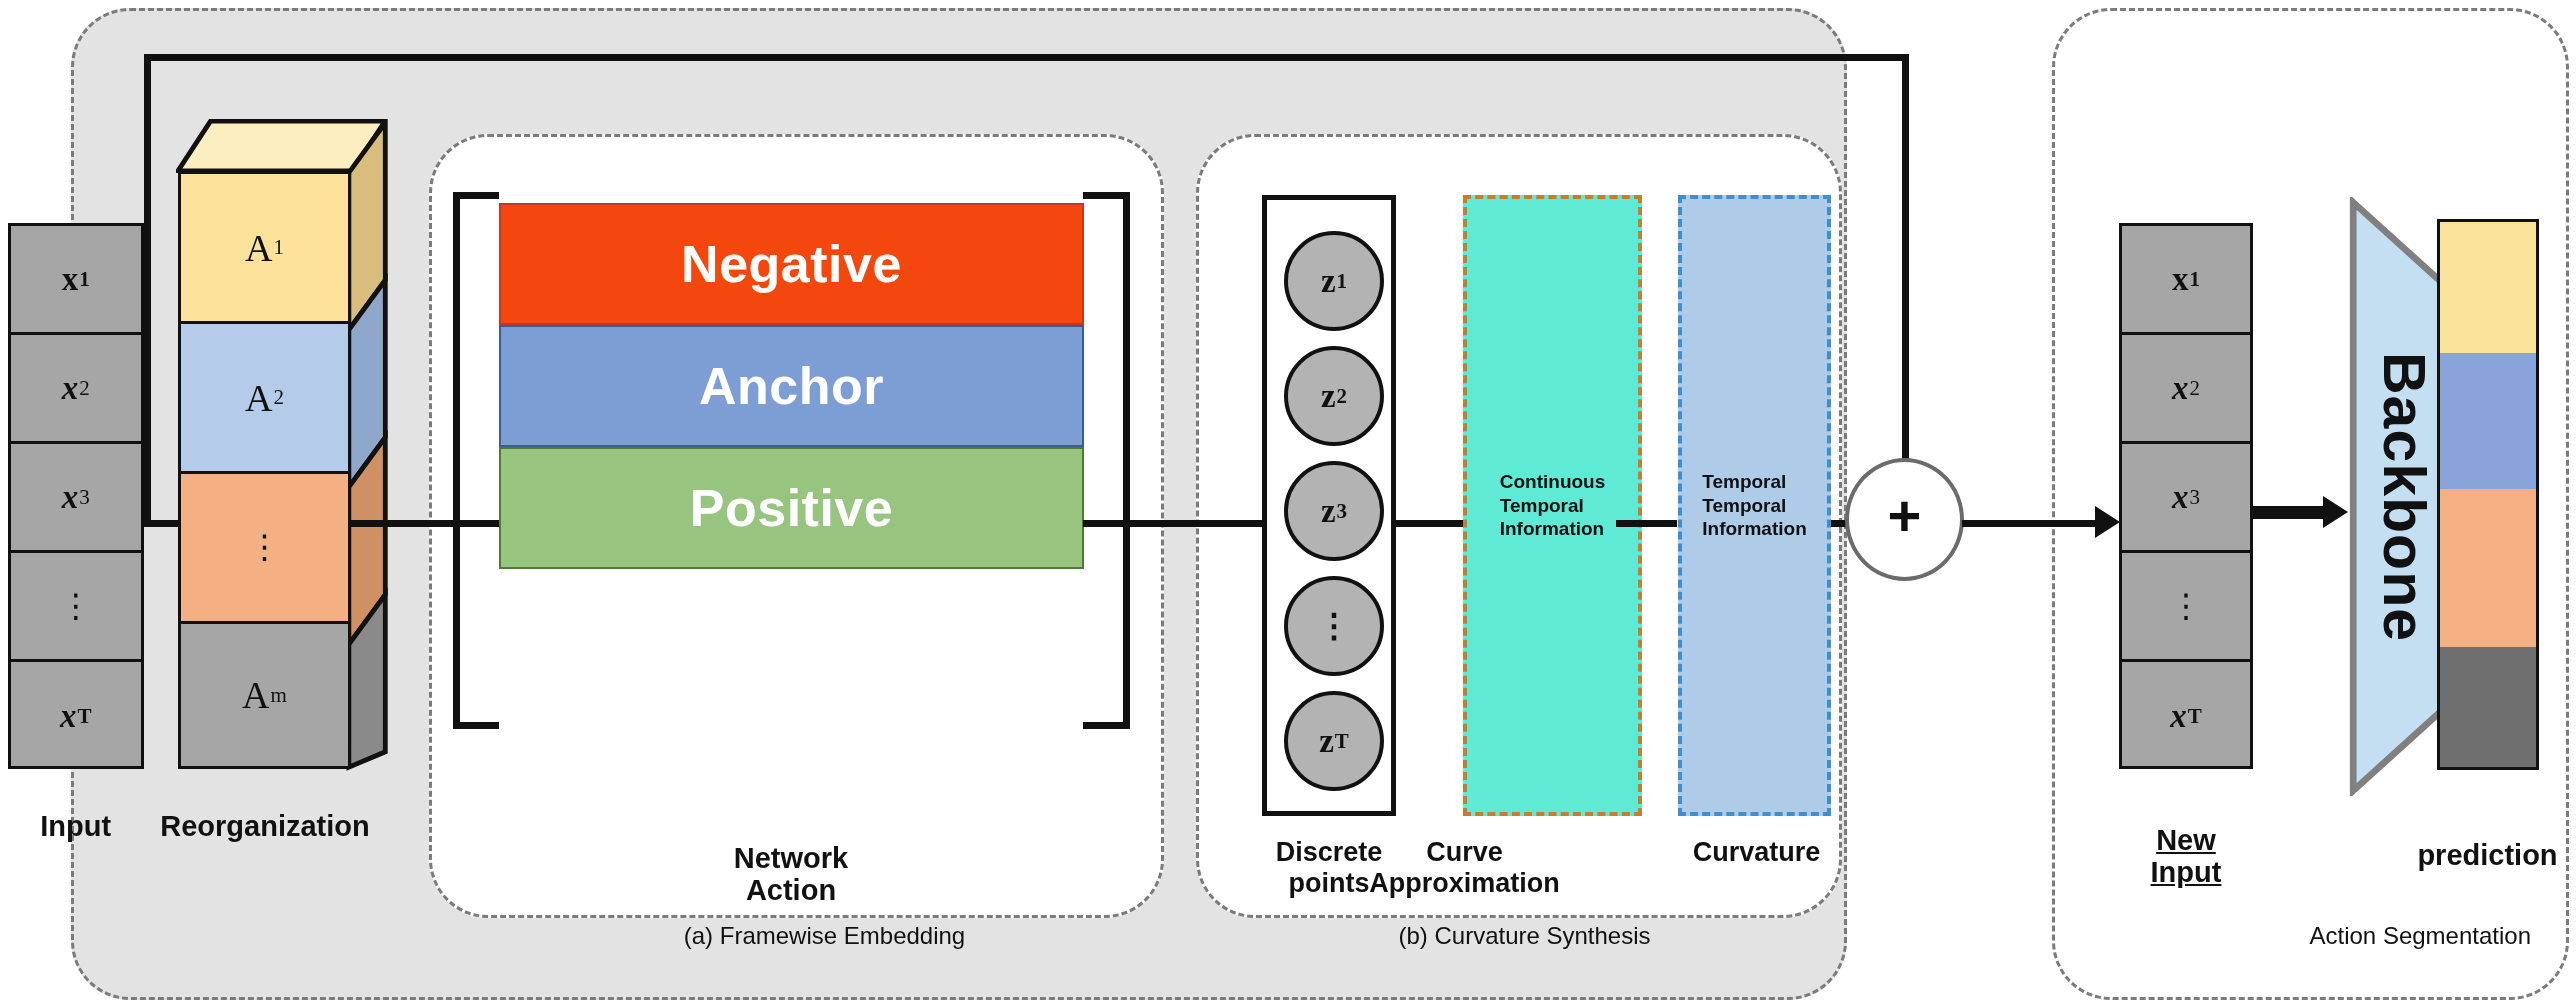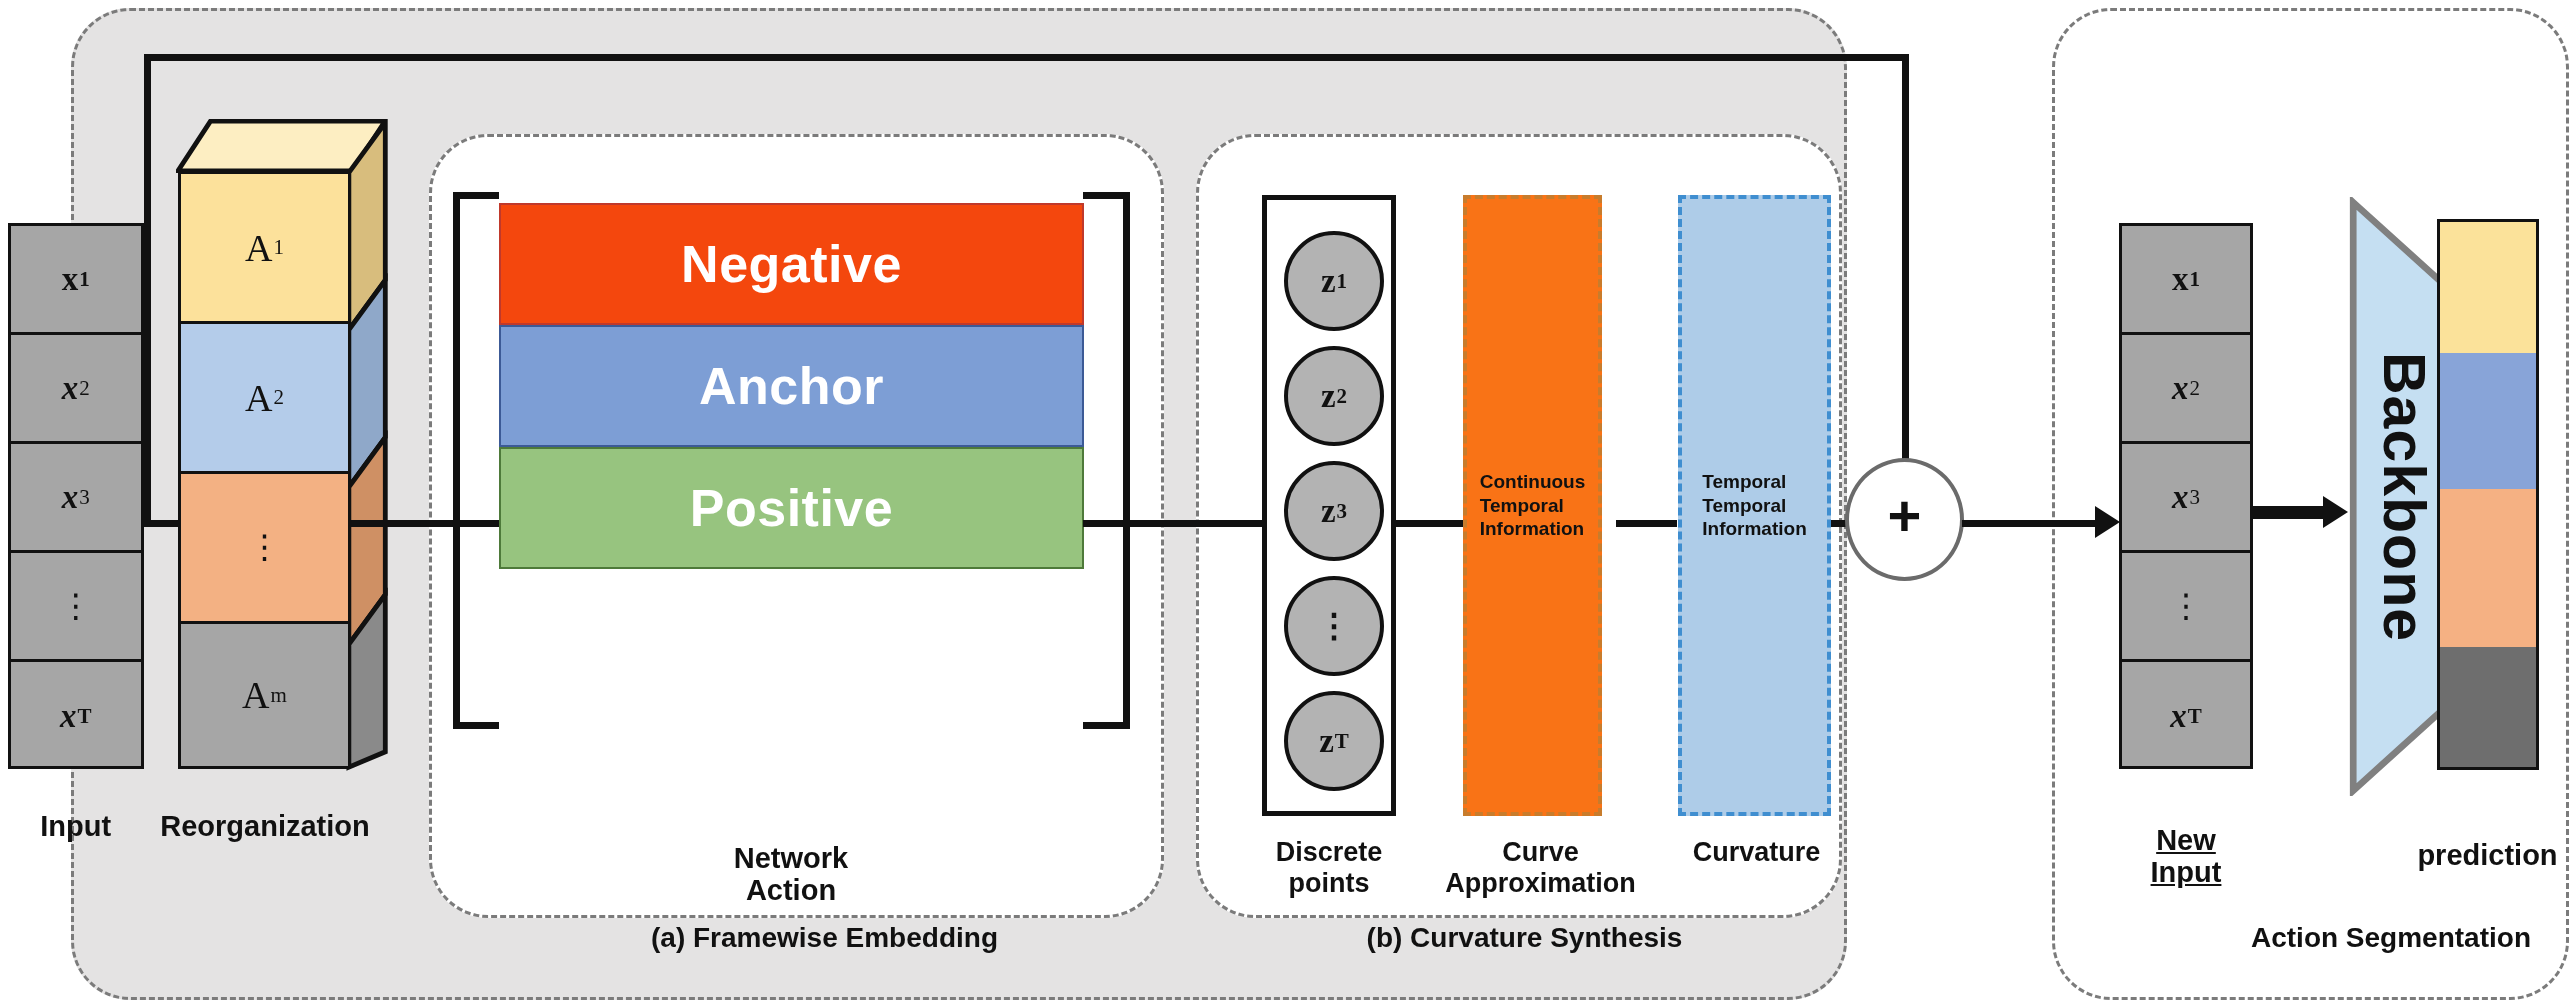--- a/index.html
+++ b/index.html
@@ -60,21 +60,21 @@
   .bb-text{writing-mode:vertical-rl;font-size:59px;font-weight:700;color:#111;
            letter-spacing:1px;}
 
   
   .pred-bar{border:3.8px solid #111;box-sizing:border-box;overflow:hidden;}
   .pred-seg{width:100%;}
 
   
   .cap{font-size:29px;font-weight:700;color:#111;line-height:1.12;text-align:center;}
   .cap-sm{font-size:27px;font-weight:700;color:#111;line-height:1.15;text-align:center;}
-  .cap-grp{font-size:28px;font-weight:700;color:#111;text-align:center;}
+  .cap-grp{font-size:24px;font-weight:400;color:#111;text-align:center;}
   .arrow-head{width:0;height:0;border-top:16.3px solid transparent;
               border-bottom:16.3px solid transparent;border-left:25px solid #111;}
 </style>
 </head>
 <body>
 
 <div class="abs grp-outer" style="left:71px;top:7.7px;width:1770px;height:986px;"></div>
 
 <div class="abs grp-plain" style="left:2052px;top:7.7px;width:511px;height:986px;"></div>
 
@@ -191,28 +191,28 @@
       <span class="sub">T</span>
   </div>
 </div>
 <div class="abs cap-sm" style="left:1233px;top:837px;width:192px;">
   <div>Discrete</div>
   <div>points</div>
 </div>
 
 <div class="abs ln-h" style="left:1396px;top:520px;width:67px;"></div>
 
-<div class="abs cv-panel" style="left:1463px;top:195px;width:139px;height:621px;background:#f97316;border:4.8px dashed #c87c2c;">
+<div class="abs cv-panel" style="left:1463px;top:195px;width:179px;height:621px;background:#5eead4;border:4.8px dashed #c87c2c;">
   <div>
     <div>Continuous</div>
     <div>Temporal</div>
     <div>Information</div>
   </div>
 </div>
-<div class="abs cap-sm" style="left:1428px;top:837px;width:225px;">
+<div class="abs cap-sm" style="left:1352px;top:837px;width:225px;">
   <div>Curve</div>
   <div>Approximation</div>
 </div>
 
 <div class="abs ln-h" style="left:1616px;top:520px;width:61px;"></div>
 
 <div class="abs cv-panel" style="left:1678px;top:195px;width:153px;height:621px;background:#aecce8;border:4.8px dashed #3f8ed0;">
   <div>
     <div>Temporal</div>
     <div>Temporal</div>

